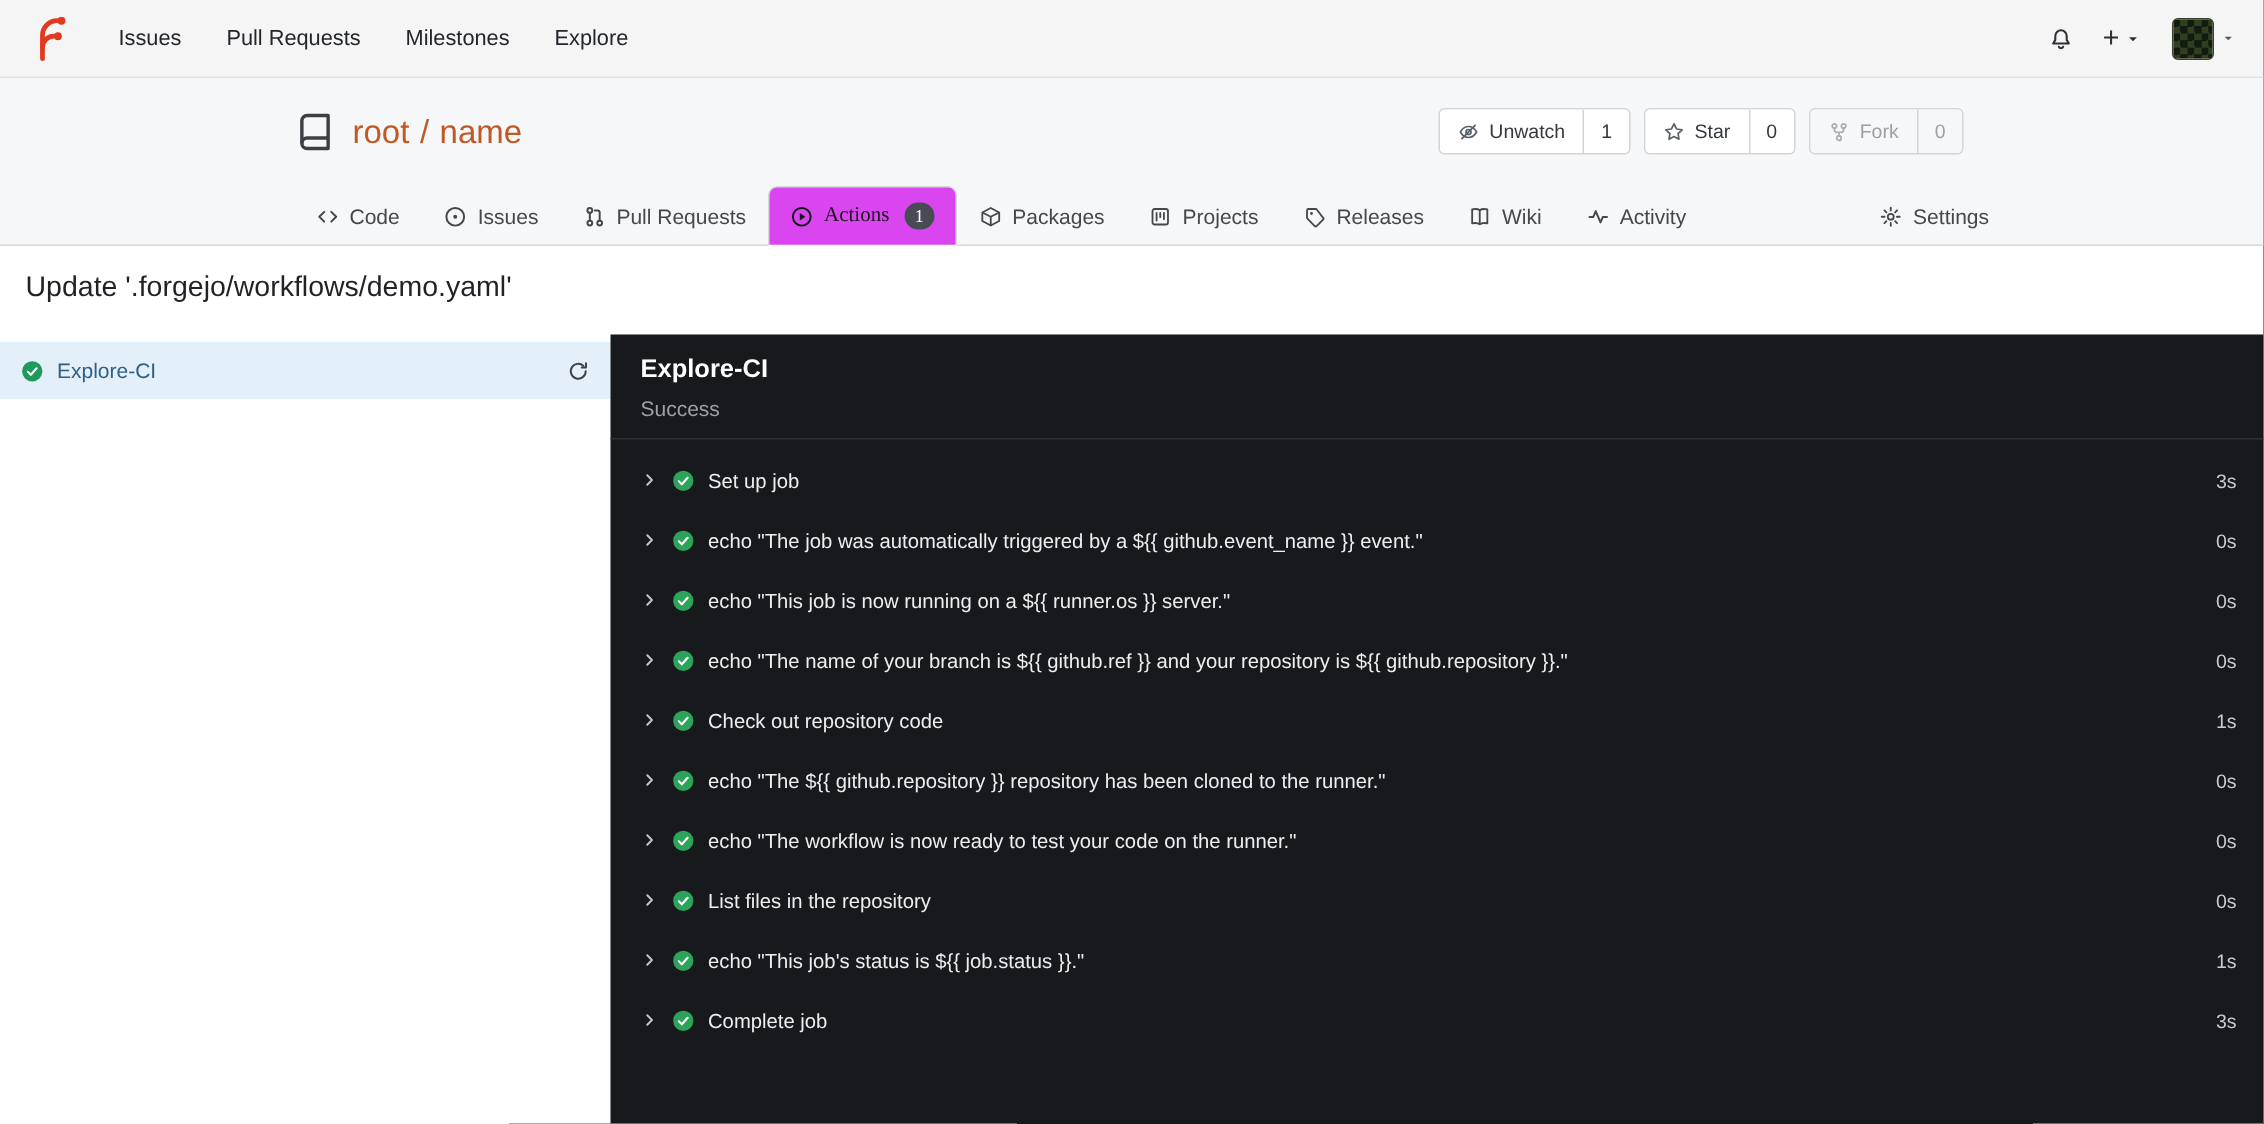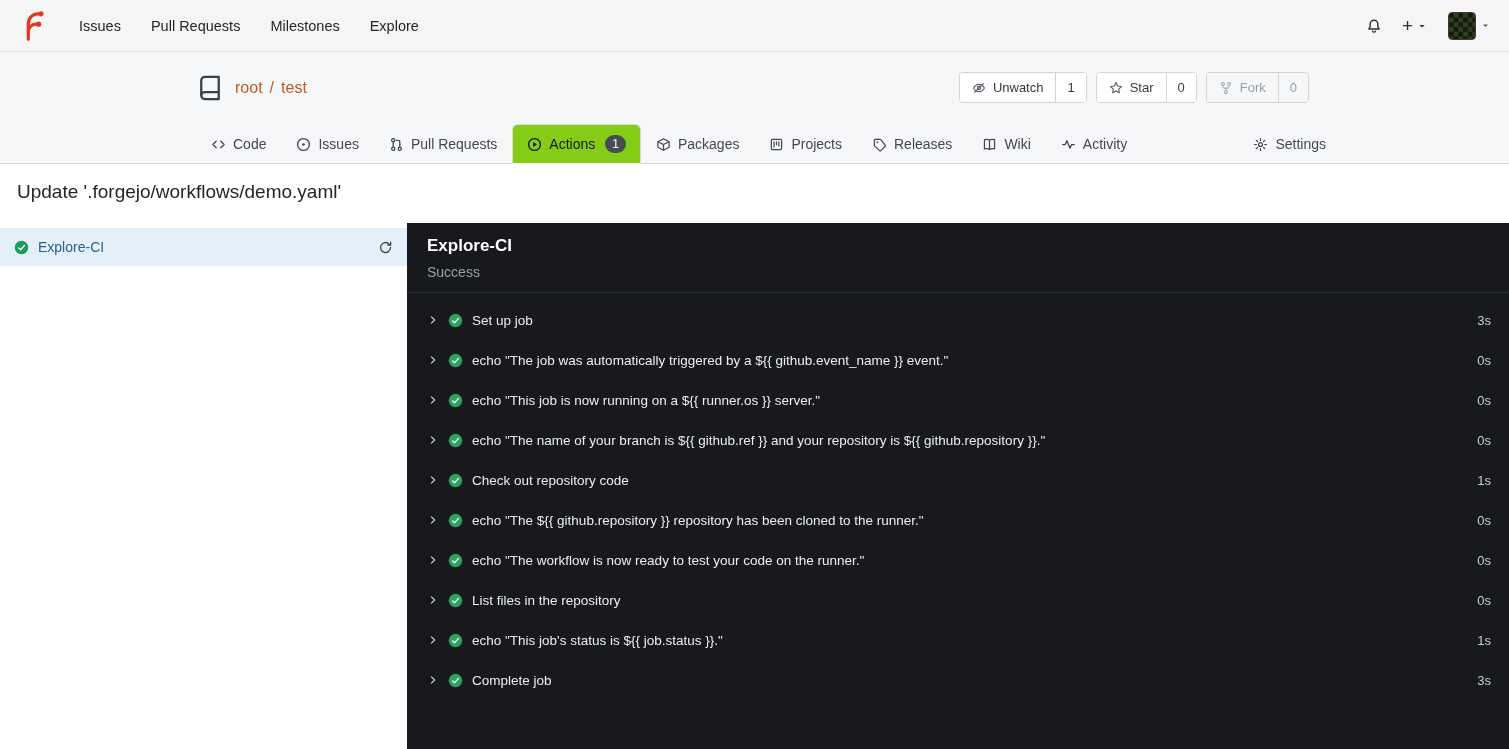--- a/index.html
+++ b/index.html
@@ -36,21 +36,21 @@
   }
   .avatar-wrap svg.ic { width:11px; height:11px; color:#55595e; }
 
   
   .repo-header {
     position:absolute; top:52px; left:0; right:0; height:112px;
     background:#f6f7f8; border-bottom:1px solid #d7d8da;
   }
   .repo-head { position:absolute; left:196px; top:22px; display:flex; align-items:center; gap:11px; }
   .repo-head svg.ic { width:28px; height:28px; color:#3c4045; }
-  .repo-title { font-size:16px; color:#c05a24; display:flex; gap:7px; }
+  .repo-title { font-size:22px; color:#c05a24; display:flex; gap:7px; }
   .repo-title .seg { cursor:pointer; }
 
   .repo-actions { position:absolute; right:200px; top:20px; display:flex; gap:9px; }
   .btn-group {
     display:flex; border:1px solid #d3d4d6; border-radius:4px; overflow:hidden;
     background:#fff; font-size:13px; color:#35393e;
   }
   .btn-main { display:flex; align-items:center; gap:7px; padding:7px 12px; cursor:pointer; background:#fff; }
   .btn-main svg.ic { width:14px; height:14px; color:#57606a; }
   .btn-count { padding:7px 11px; border-left:1px solid #d3d4d6; cursor:pointer; background:#fff; }
@@ -62,22 +62,22 @@
     position:absolute; left:196px; right:168px; bottom:-1px; height:40px;
     display:flex; align-items:stretch;
   }
   .tab {
     display:flex; align-items:center; gap:7px; padding:0 14px;
     font-size:14px; color:#44474c; cursor:pointer;
     border:1px solid transparent;
   }
   .tab svg.ic { width:15px; height:15px; }
   .tab.active {
-    background:#84cc16; border-color:#d7d8da; border-bottom-color:#fff;
-    border-radius:6px 6px 0 0; color:#17191c; font-weight:500;
+    background:#d946ef; border-color:#d7d8da; border-bottom-color:#fff;
+    border-radius:6px 6px 0 0; color:#17191c; font-weight:500;font-family:Liberation Serif, serif;
   }
   .tab-badge {
     background:#474c54; color:#fff; font-size:12px; font-weight:400;
     border-radius:10px; padding:1px 7px; margin-left:3px; line-height:16px;
   }
   .tab-settings { margin-left:auto; }
 
   
   .page-title {
     position:absolute; top:181px; left:17px;
@@ -261,21 +261,21 @@
 </div>
 
 <div class="repo-header">
   <div class="repo-head">
     <svg class="ic">
         <use href="#s-repo"></use>
       </svg>
     <div class="repo-title">
       <span class="seg">root</span>
       <span>/</span>
-      <span class="seg">test</span>
+      <span class="seg">name</span>
     </div>
   </div>
 
   <div class="repo-actions">
     <div class="btn-group">
       <div class="btn-main">
         <svg class="ic">
             <use href="#s-unwatch"></use>
           </svg>
         <span>Unwatch</span>

